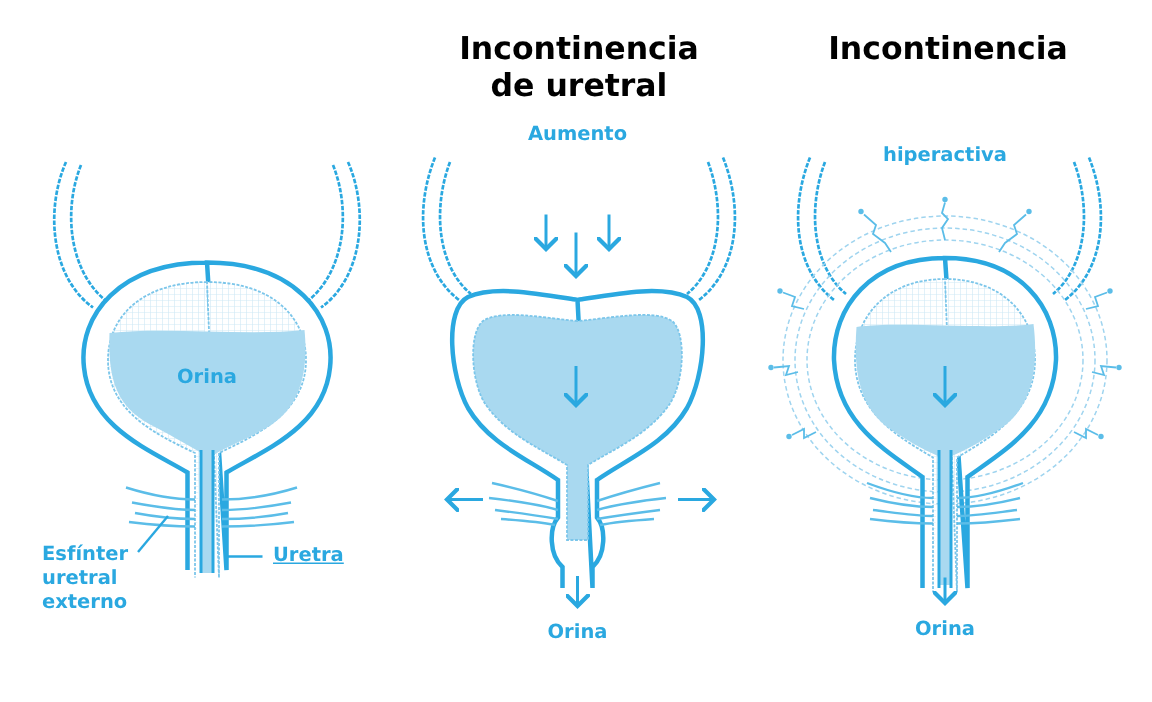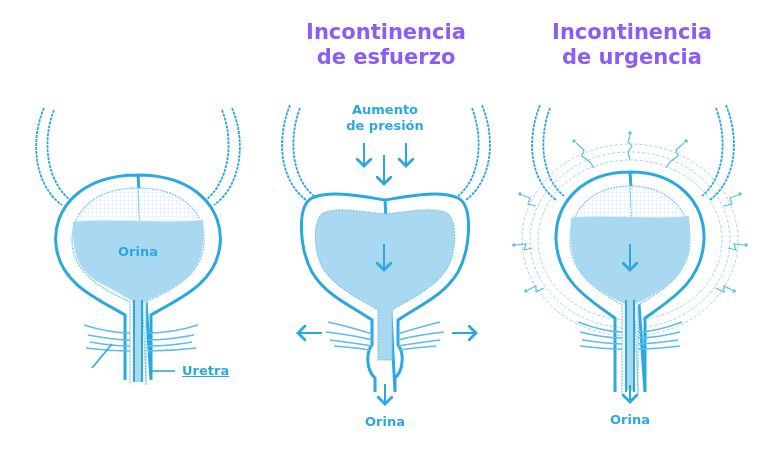--- a/index.html
+++ b/index.html
@@ -1,19 +1,19 @@
 <!DOCTYPE html>
 <html><head>
   <meta charset="utf-8">
   <style>
     html, body { margin: 0; padding: 0; background: #ffffff; }
     body { width: 768px; height: 468px; position: relative; overflow: hidden;
            font-family: "DejaVu Sans", "Liberation Sans", sans-serif; }
     .stage { position: absolute; left: 0; top: 0; width: 768px; height: 468px; }
-    .title { position: absolute; color: #8b5cf6; font-weight: bold; font-size: 21px;
+    .title { position: absolute; color: #000000; font-weight: bold; font-size: 21px;
              text-align: center; line-height: 25px; }
     .label { position: absolute; color: #2aa8e0; font-weight: bold; font-size: 13px;
              line-height: 16px; text-align: center; }
     .label.left { text-align: left; }
     svg { position: absolute; left: 0; top: 0; }
   </style>
 </head>
 <body>
 
 <div class="stage">
@@ -152,33 +152,37 @@
         <path d="M680 332 C664 336 650 338 638 338"></path>
         <path d="M678 340 C662 342 650 344 638 344"></path>
         <path d="M680 346 C664 348 650 349 638 349"></path>
       </g>
       <line x1="630" y1="385" x2="630" y2="402" stroke="#2aa8e0" stroke-width="2" marker-end="url(#ah)"></line>
     </g>
   </svg>
 
   <div class="title" style="left:286px; top:20px; width:200px;">
     <div>Incontinencia</div>
-    <div>de esfuerzo</div>
+    <div>de uretral</div>
   </div>
   <div class="title" style="left:532px; top:20px; width:200px;">
     <div>Incontinencia</div>
-    <div>de urgencia</div>
   </div>
 
   <div class="label" style="left:108px; top:244px; width:60px;">Orina</div>
+  <div class="label left" style="left:28px; top:362px; width:80px;">
+    <div>Esfínter</div>
+    <div>uretral</div>
+    <div>externo</div>
+  </div>
   <div class="label left" style="left:182px; top:363px; width:60px;text-decoration:underline;">Uretra</div>
 
-  <div class="label" style="left:335px; top:102px; width:100px;text-align:center;">
+  <div class="label" style="left:335px; top:82px; width:100px;text-align:center;">
     <div>Aumento</div>
-    <div>de presión</div>
   </div>
   <div class="label" style="left:355px; top:414px; width:60px;">Orina</div>
 
   <div class="label" style="left:580px; top:96px; width:100px;">
+    <div>hiperactiva</div>
   </div>
   <div class="label" style="left:600px; top:412px; width:60px;">Orina</div>
 
 </div>
 
 </body></html>

